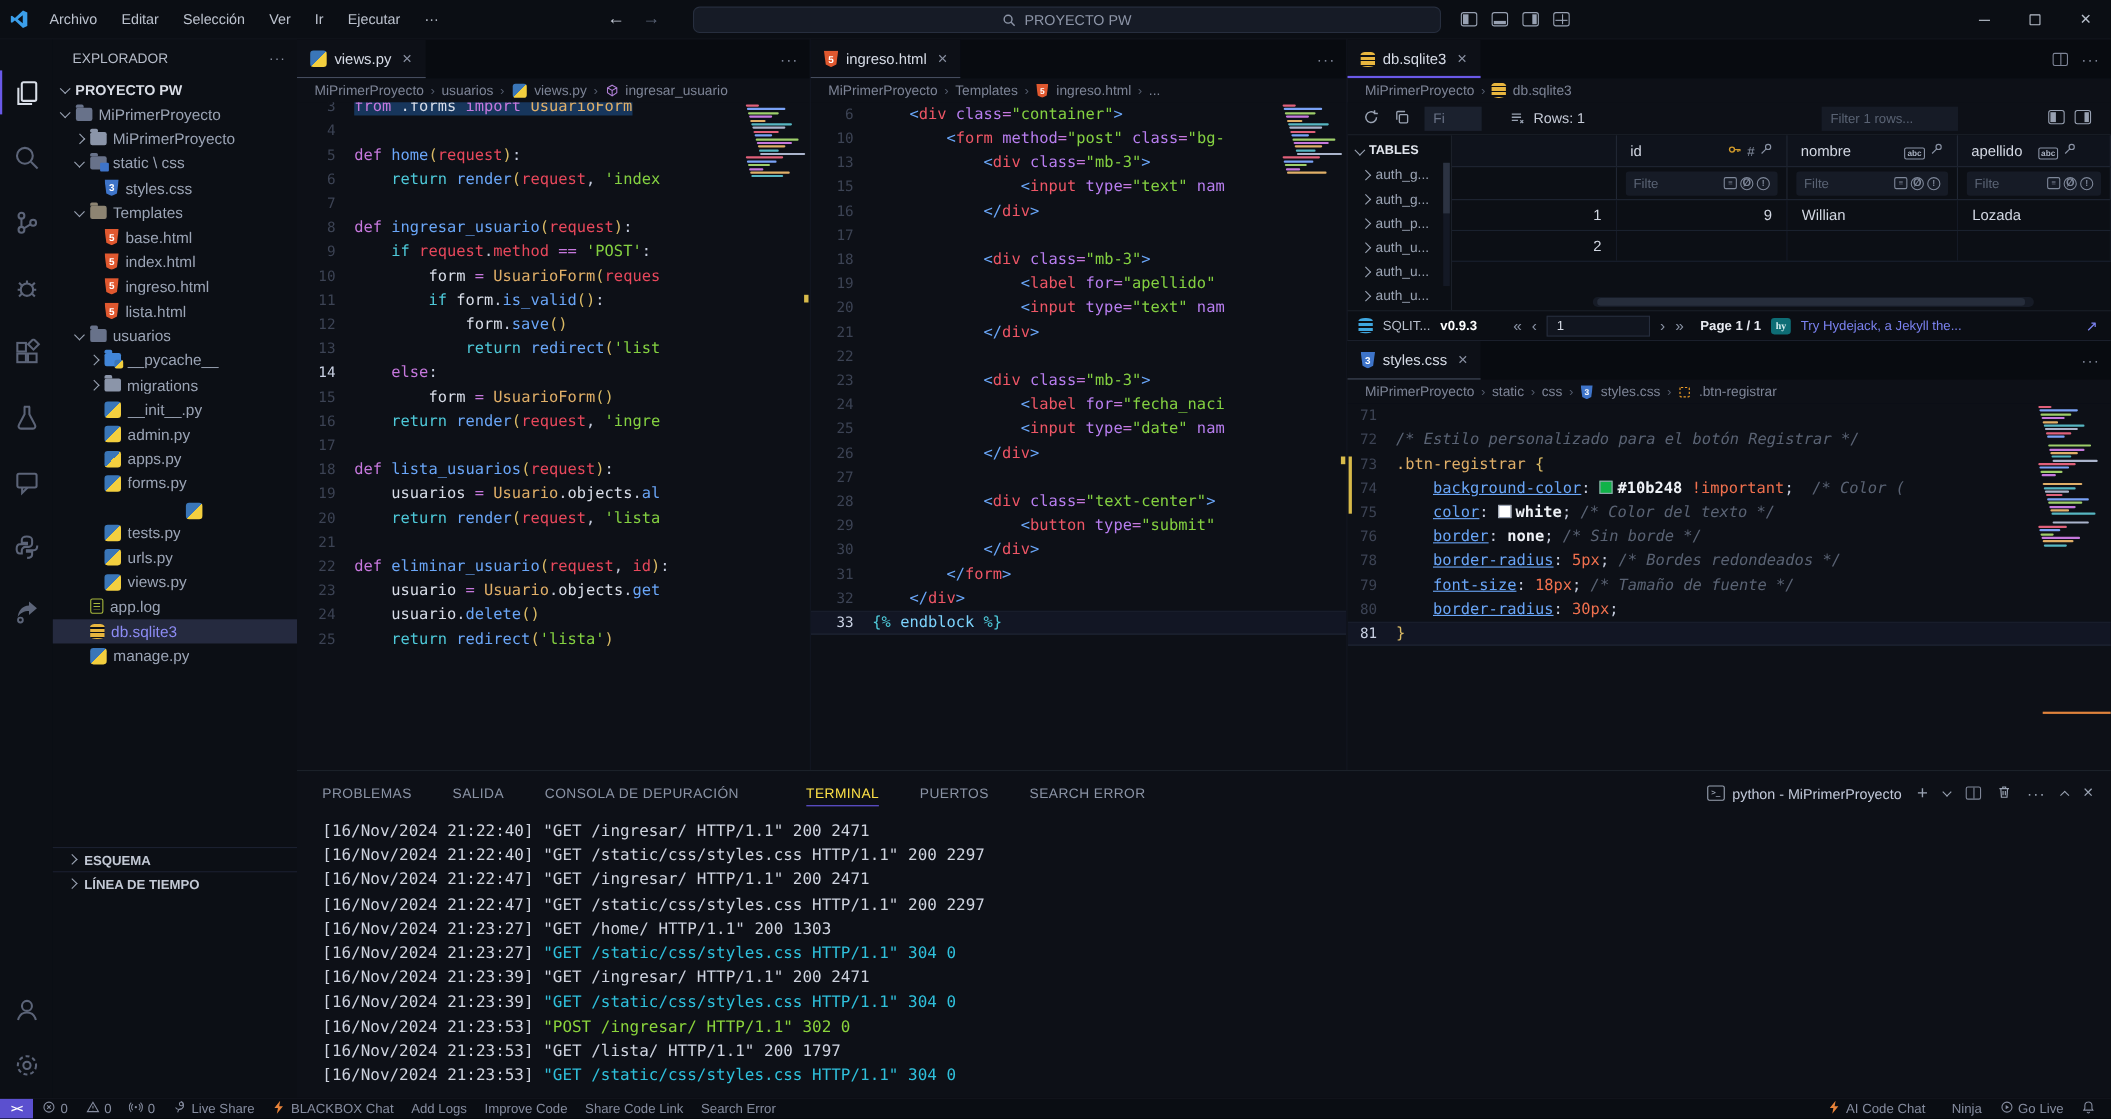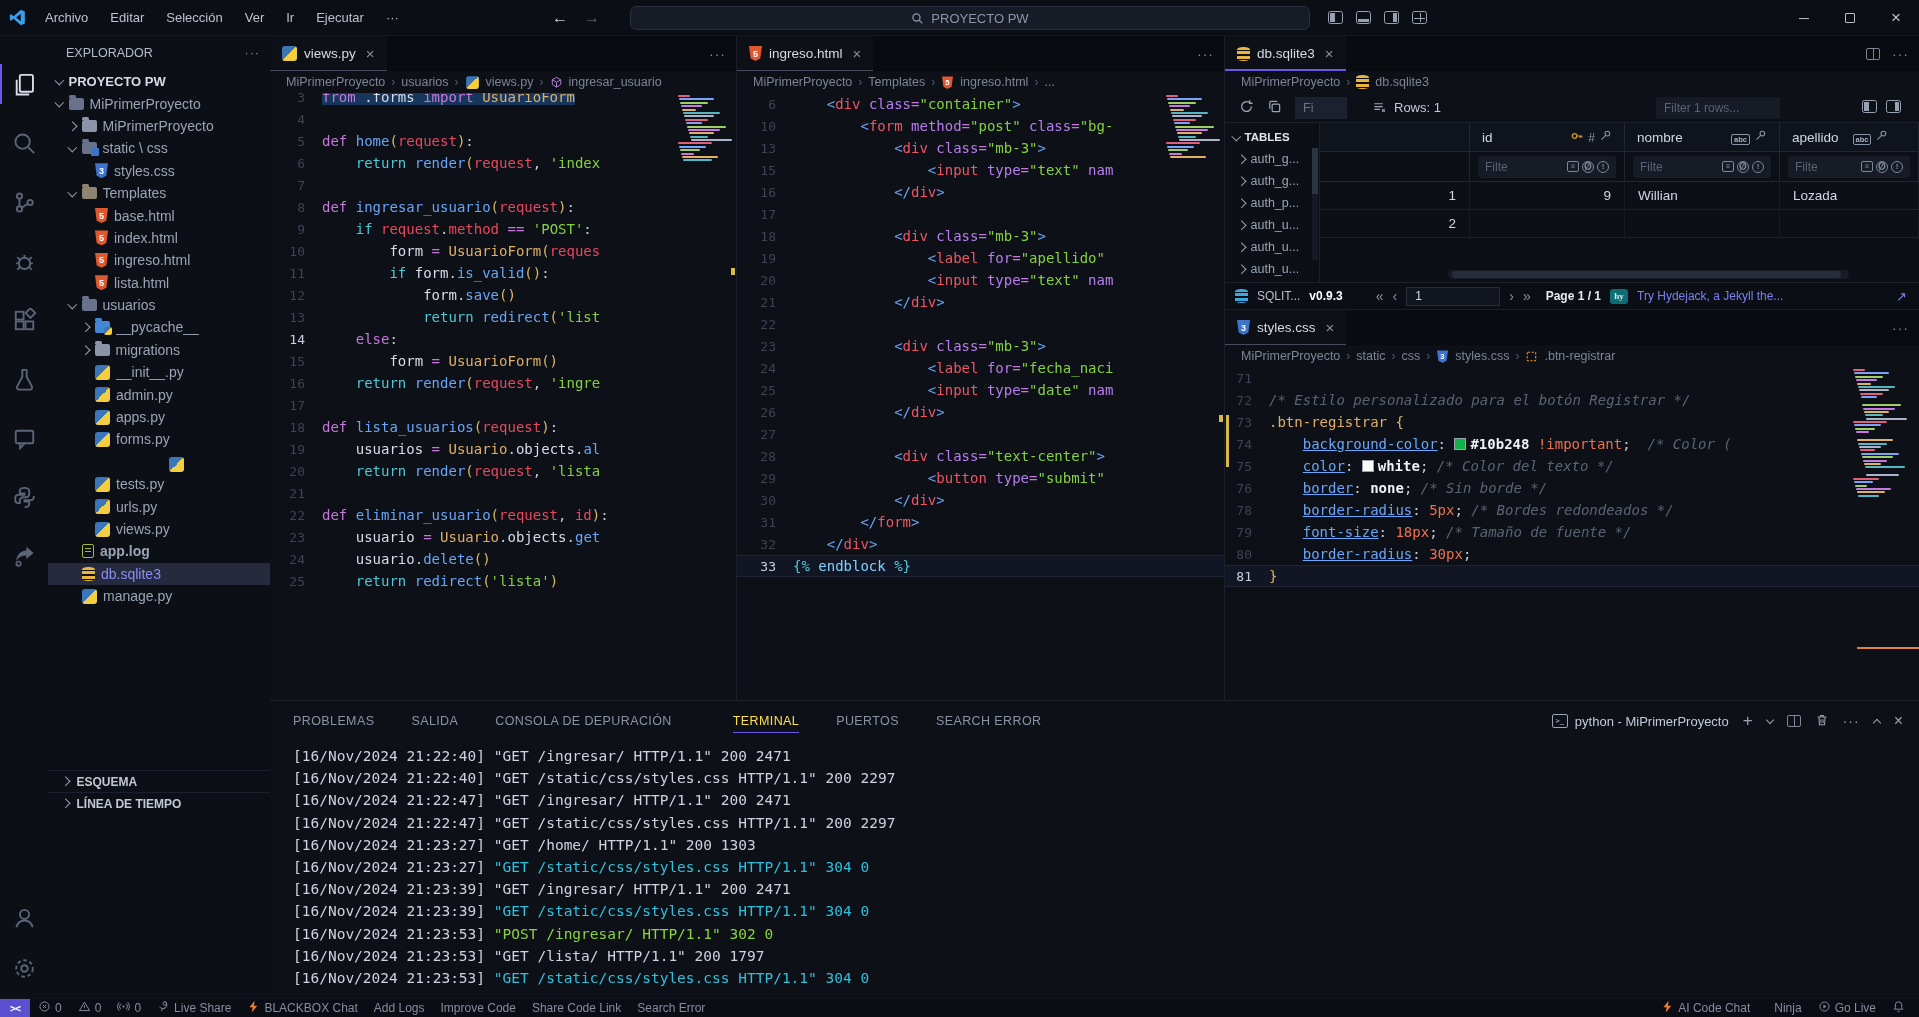--- a/index.html
+++ b/index.html
@@ -421,21 +421,21 @@
           <div class="trow" style="padding-left: 34px;">
             <span class="tspace"></span>
             <span class="fi fi-py"></span>
             <span class="tlabel">urls.py</span>
           </div>
           <div class="trow" style="padding-left: 34px;">
             <span class="tspace"></span>
             <span class="fi fi-py"></span>
             <span class="tlabel">views.py</span>
           </div>
-          <div class="trow" style="padding-left: 21px; font-weight: bold;">
+          <div class="trow" style="padding-left: 21px;">
             <span class="tspace"></span>
             <span class="fi fi-log"></span>
             <span class="tlabel">app.log</span>
           </div>
           <div class="trow selected" style="padding-left: 21px;">
             <span class="tspace"></span>
             <span class="fi fi-db"></span>
             <span class="tlabel">db.sqlite3</span>
           </div>
           <div class="trow" style="padding-left: 21px;">

